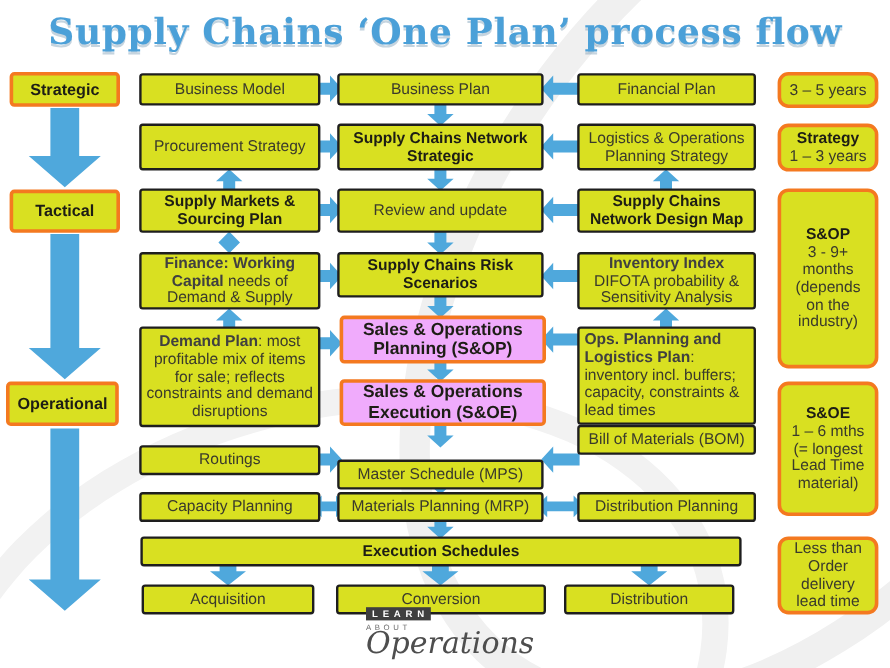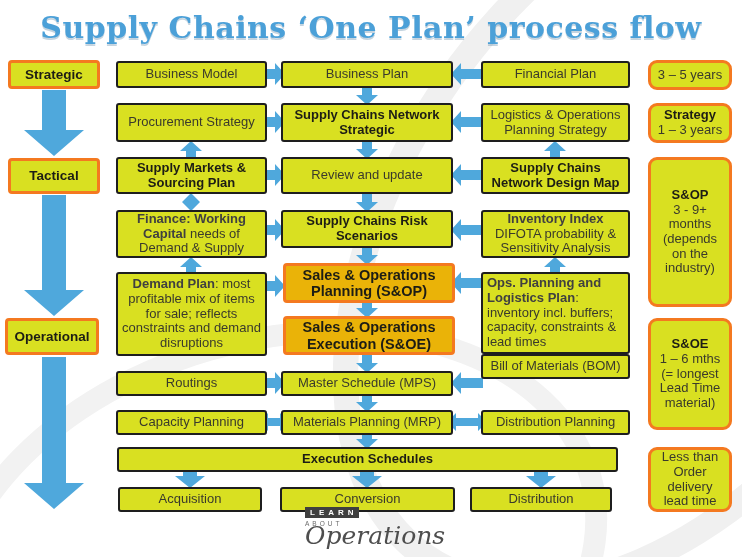--- a/index.html
+++ b/index.html
@@ -38,21 +38,21 @@
   .stage{
     background:var(--box-fill);border:3px solid var(--accent-orange);
     border-radius:4px;font-size:13.5px;font-weight:bold;color:#1d1d15;
   }
   .rlabel{
     background:var(--box-fill);border:3px solid var(--accent-orange);
     border-radius:9px;font-size:13px;color:#3a3a2c;flex-direction:column;
   }
   .rlabel b{color:#1d1d15;}
   .wbox{
-    background:#eab308;border:3px solid var(--accent-orange);border-radius:4px;
+    background:#f0abfc;border:3px solid var(--accent-orange);border-radius:4px;
     font-size:14.5px;font-weight:bold;color:#1d1d15;
   }
   .logo{position:absolute;left:305px;top:501px;width:160px;text-align:left;z-index:2;color:#4e4e4e;}
   .logo-learn{display:inline-block;background:#3f3f3f;color:#fff;font-size:8px;font-weight:bold;
     letter-spacing:4px;padding:1px 1px 1px 5px;}
   .logo-about{font-size:6.5px;letter-spacing:3px;color:#6b6b6b;margin-top:1px;}
   .logo-script{font-family:"DejaVu Serif","Liberation Serif",serif;font-style:italic;
     font-size:25px;line-height:.9;margin-top:-2px;color:#4e4e4e;}
 </style>
 </head>
@@ -159,21 +159,21 @@
   <div class="wbox" style="left:283px;top:316px;width:172px;height:39px">
       <span>Sales &amp; Operations Execution (S&amp;OE)</span>
     </div>
   <div class="box left" style="left:481px;top:272px;width:149px;height:82px">
       <div><b>Ops. Planning and Logistics Plan</b><span>: inventory incl. buffers; capacity, constraints &amp; lead times</span></div>
     </div>
 
   <div class="box" style="left:116px;top:371px;width:151px;height:25px">
       <span>Routings</span>
     </div>
-  <div class="box" style="left:281px;top:371px;width:172px;height:25px">
+  <div class="box" style="left:281px;top:383px;width:172px;height:25px">
       <span>Master Schedule (MPS)</span>
     </div>
   <div class="box" style="left:481px;top:354px;width:149px;height:25px">
       <span>Bill of Materials (BOM)</span>
     </div>
 
   <div class="box" style="left:116px;top:410px;width:151px;height:25px">
       <span>Capacity Planning</span>
     </div>
   <div class="box" style="left:281px;top:410px;width:172px;height:25px">

